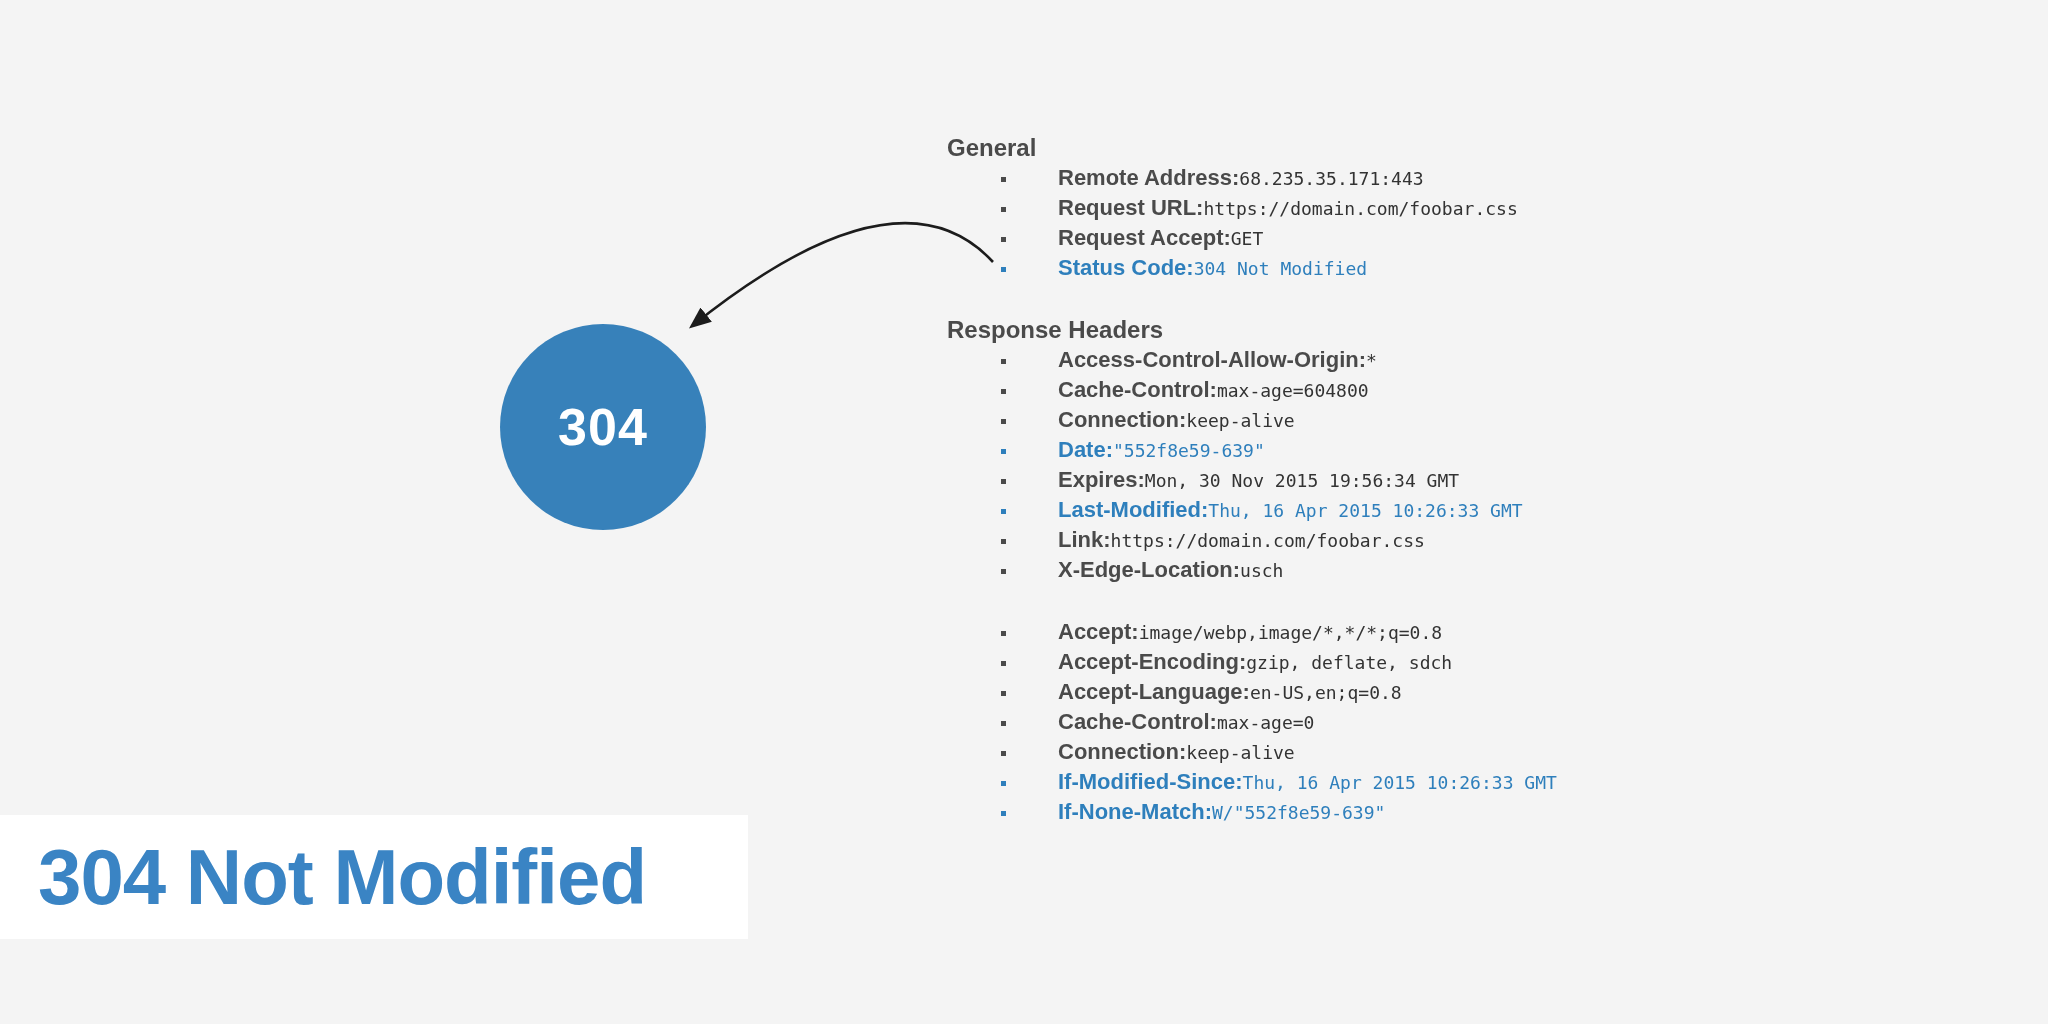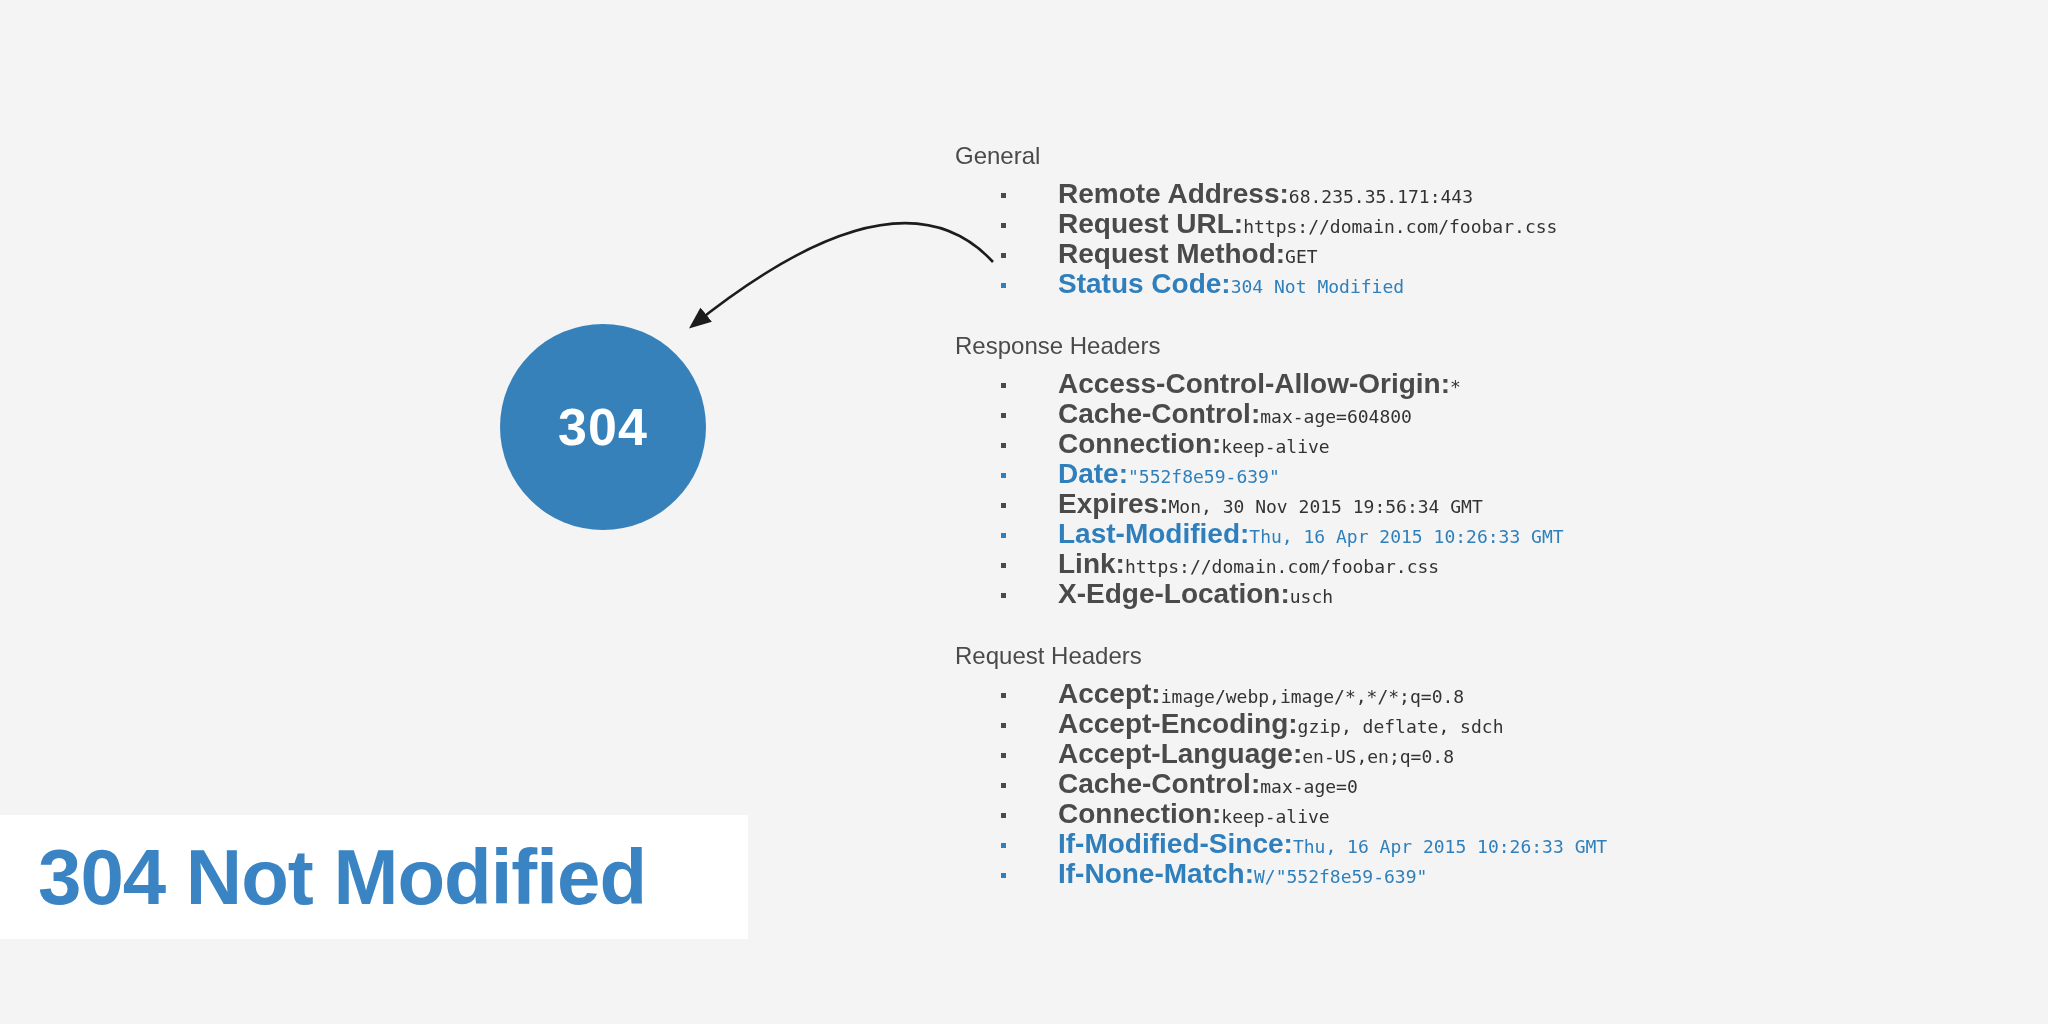--- a/index.html
+++ b/index.html
@@ -58,24 +58,24 @@
 
   
   .headers-panel {
     position: absolute;
     left: 947px; top: 125px;
     padding-top: 8px;
     color: var(--heading_gray, #4a4a4a);
   }
   .hsection + .hsection { margin-top: 32px; }
   .hsection h2 {
-    margin: 8px;
+    margin: 0;
     font-size: 24px;
     line-height: 30px;
-    font-weight: normal;
+    font-weight: bold;
     color: var(--heading_gray, #4a4a4a);
   }
   .hsection ul {
     list-style: none;
     margin: 0; padding: 0;
   }
   .hsection li {
     position: relative;
     padding-left: 111px;
     line-height: 30px;
@@ -83,21 +83,21 @@
     white-space: nowrap;
     color: var(--heading_gray, #4a4a4a);
   }
   .bullet {
     position: absolute;
     left: 54px; top: 14px;
     width: 5px; height: 5px;
     background: currentColor;
   }
   .hlabel {
-    font-size: 28px;
+    font-size: 22px;
     font-weight: bold;
   }
   .hvalue {
     font-family: "DejaVu Sans Mono", monospace;
     font-size: 18px;
     color: var(--value_gray, #333333);
   }
   li.hl { color: var(--highlight_blue, #2e7fbc); }
   li.hl .hvalue { color: var(--highlight_blue, #2e7fbc); }
 </style>
@@ -131,21 +131,21 @@
         <li>
           <span class="bullet"></span>
           <span class="hlabel">Remote Address:</span><span class="hvalue">68.235.35.171:443</span>
         </li>
         <li>
           <span class="bullet"></span>
           <span class="hlabel">Request URL:</span><span class="hvalue">https://domain.com/foobar.css</span>
         </li>
         <li>
           <span class="bullet"></span>
-          <span class="hlabel">Request Method:</span><span class="hvalue">GET</span>
+          <span class="hlabel">Request Accept:</span><span class="hvalue">GET</span>
         </li>
         <li class="hl">
           <span class="bullet"></span>
           <span class="hlabel">Status Code:</span><span class="hvalue">304 Not Modified</span>
         </li>
       </ul>
     </div>
 
     <div class="hsection">
       <h2>Response Headers</h2>
@@ -179,21 +179,20 @@
           <span class="hlabel">Link:</span><span class="hvalue">https://domain.com/foobar.css</span>
         </li>
         <li>
           <span class="bullet"></span>
           <span class="hlabel">X-Edge-Location:</span><span class="hvalue">usch</span>
         </li>
       </ul>
     </div>
 
     <div class="hsection">
-      <h2>Request Headers</h2>
       <ul>
         <li>
           <span class="bullet"></span>
           <span class="hlabel">Accept:</span><span class="hvalue">image/webp,image/*,*/*;q=0.8</span>
         </li>
         <li>
           <span class="bullet"></span>
           <span class="hlabel">Accept-Encoding:</span><span class="hvalue">gzip, deflate, sdch</span>
         </li>
         <li>

